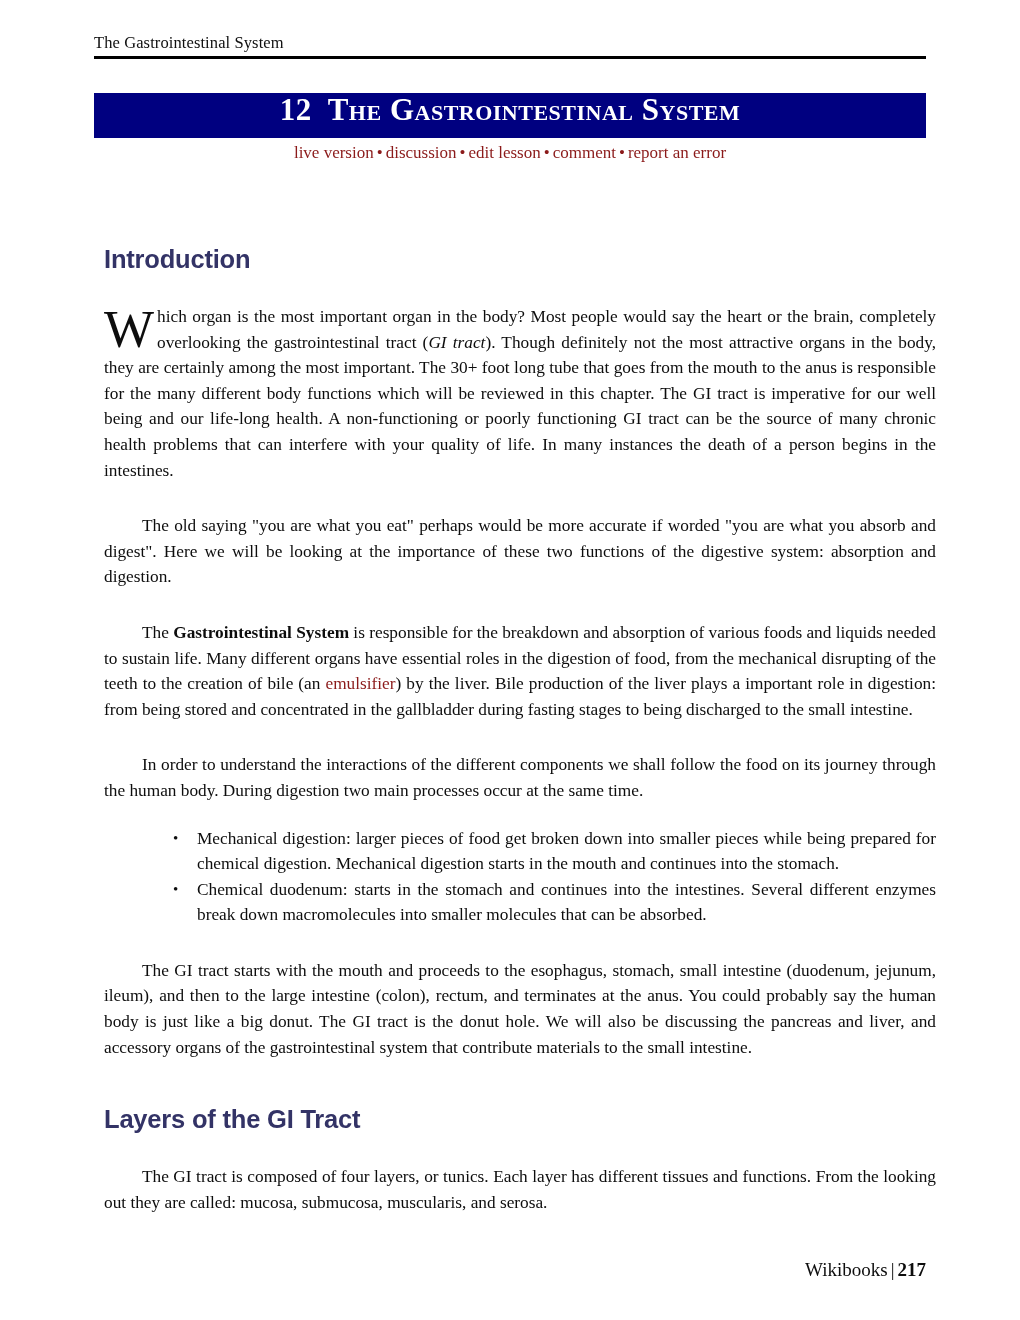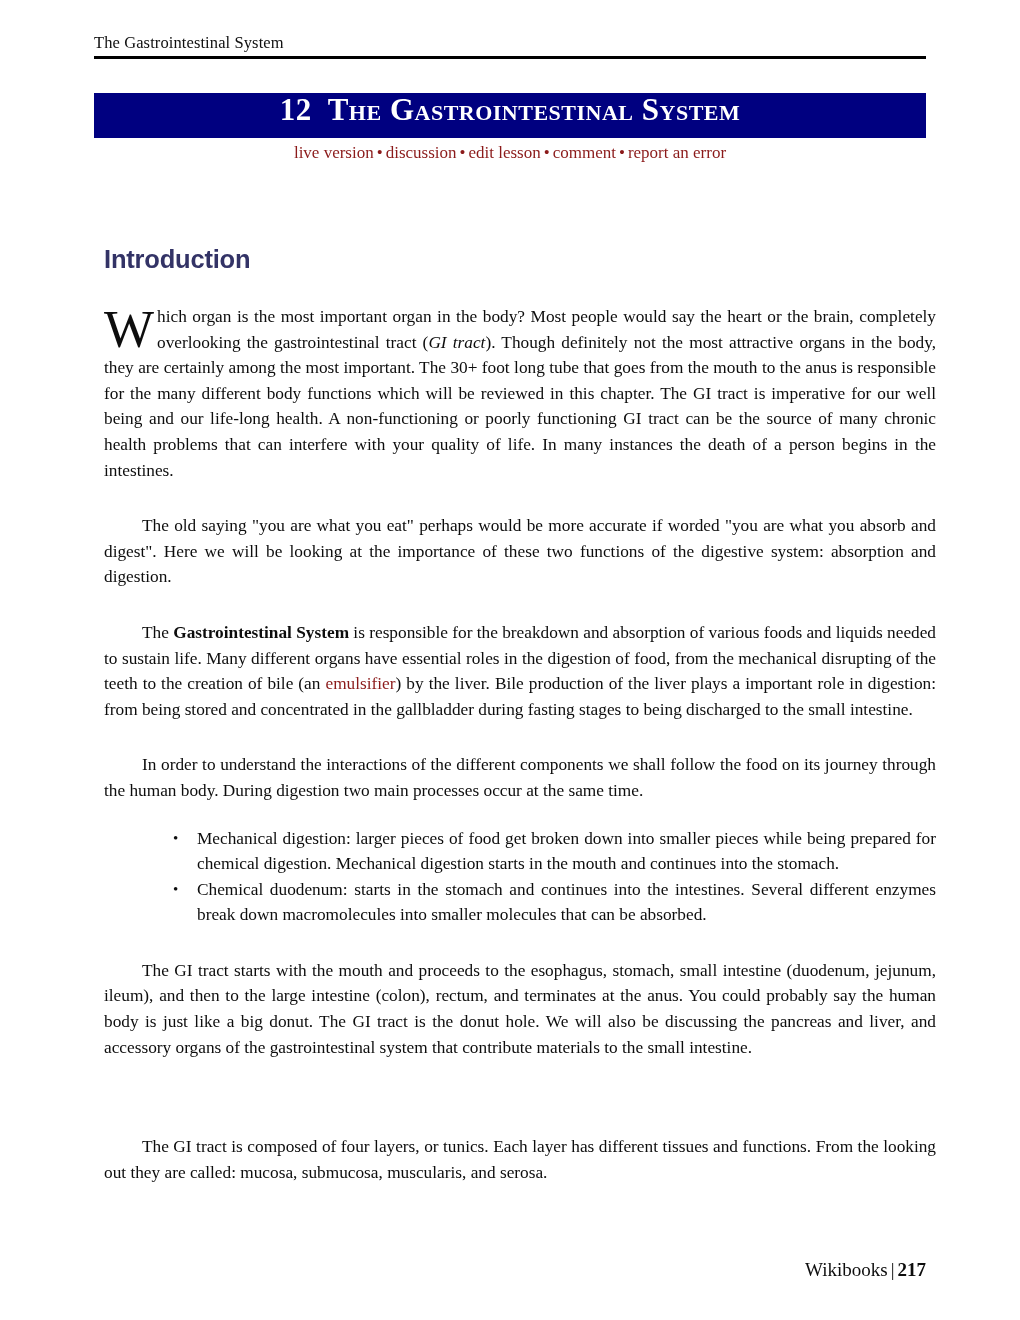--- a/index.html
+++ b/index.html
@@ -216,20 +216,21 @@
       <li><span class="bullet-dot">•</span><span>Mechanical digestion: larger pieces of food get broken down into smaller pieces while being prepared for chemical digestion. Mechanical digestion starts in the mouth and continues into the stomach.</span></li>
       <li><span class="bullet-dot">•</span><span>Chemical duodenum: starts in the stomach and continues into the intestines. Several different enzymes break down macromolecules into smaller molecules that can be absorbed.</span></li>
     </ul>
 
     <div class="spacer-30"></div>
 
     <p class="body-par indent">The GI tract starts with the mouth and proceeds to the esophagus, stomach, small intestine (duodenum, jejunum, ileum), and then to the large intestine (colon), rectum, and terminates at the anus. You could probably say the human body is just like a big donut. The GI tract is the donut hole. We will also be discussing the pancreas and liver, and accessory organs of the gastrointestinal system that contribute materials to the small intestine.</p>
 
     <div class="spacer-44"></div>
 
+    <h2 class="section-heading">Layers of the GI Tract</h2>
 
     <div class="spacer-30"></div>
 
     <p class="body-par indent">The GI tract is composed of four layers, or tunics. Each layer has different tissues and functions. From the looking out they are called: mucosa, submucosa, muscularis, and serosa.</p>
 
     <div class="spacer-30"></div>
 
 
   </div>
 

